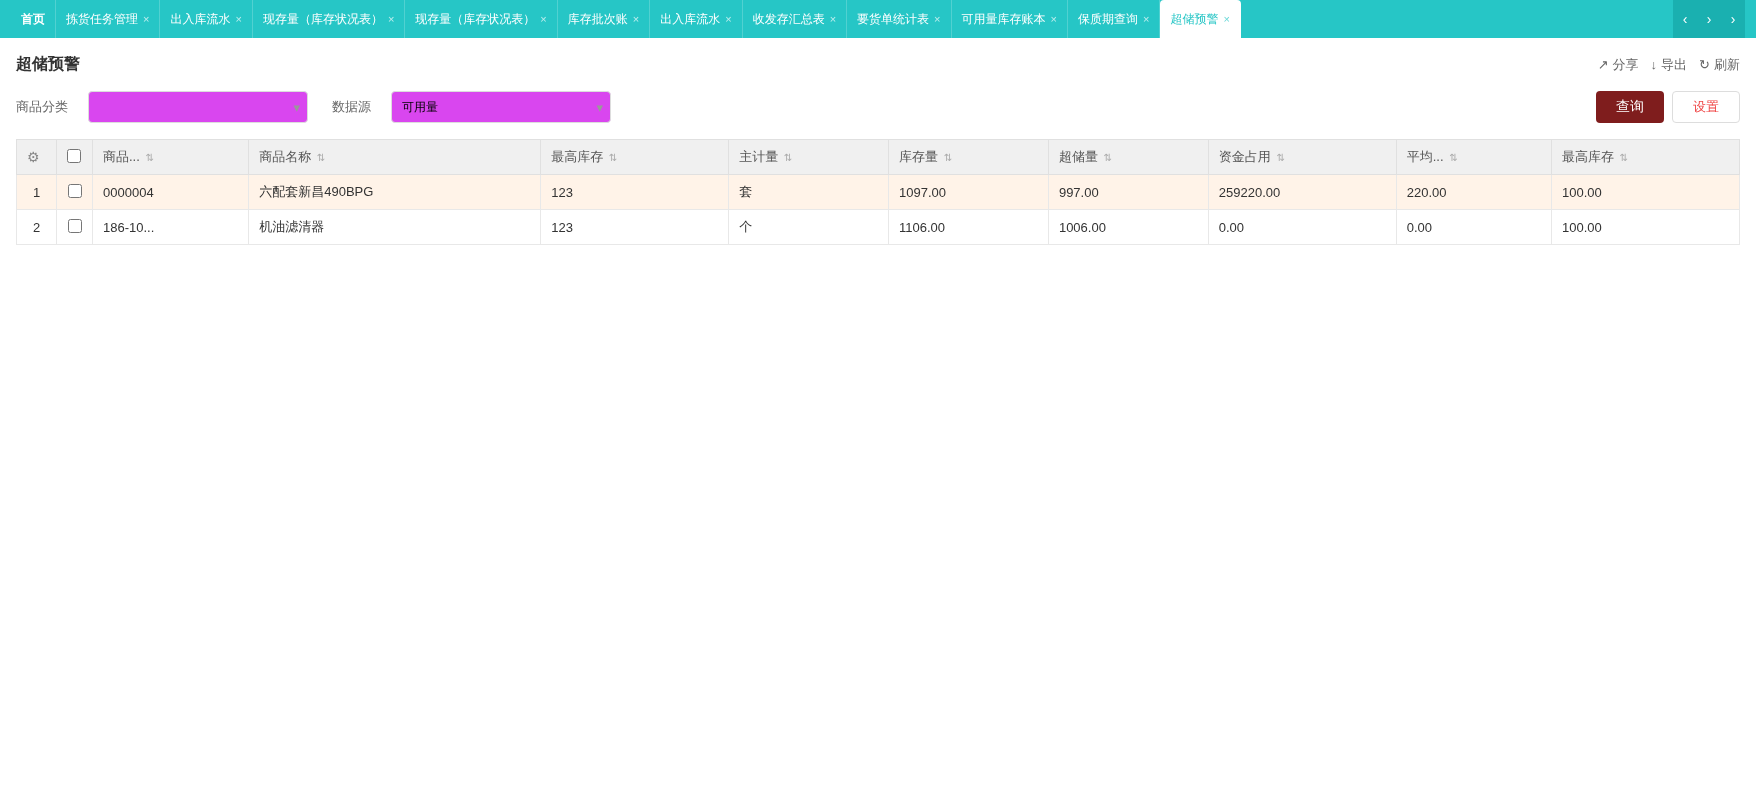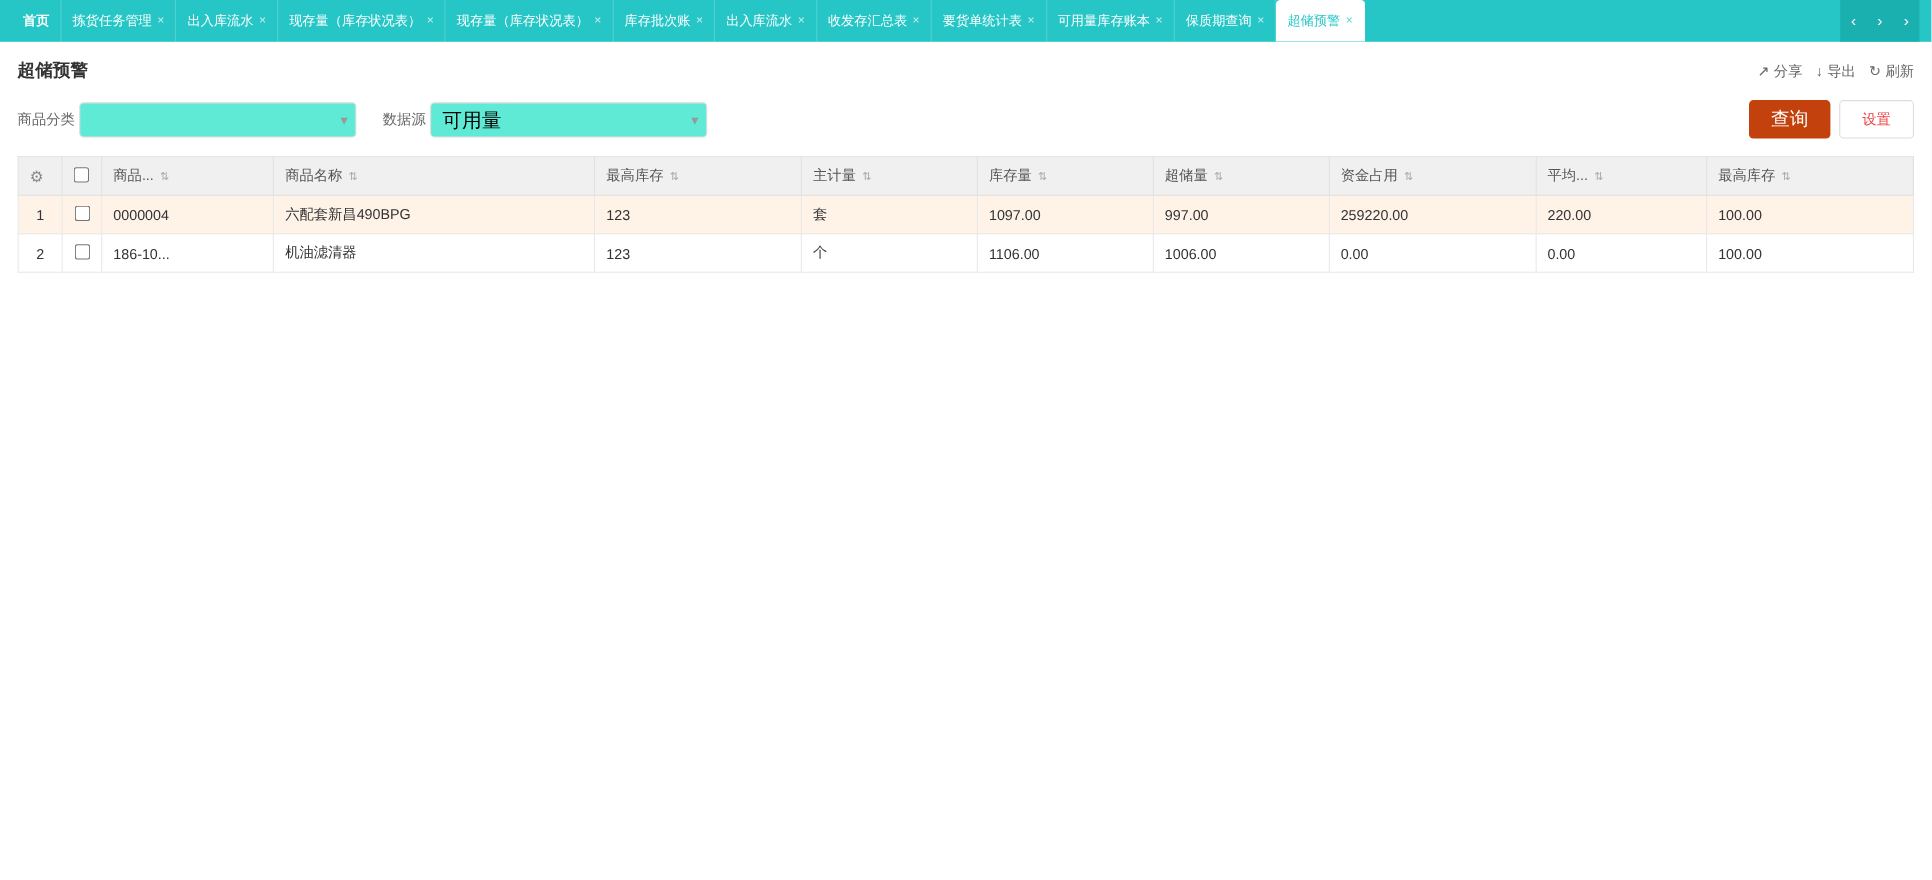--- a/index.html
+++ b/index.html
@@ -96,35 +96,35 @@
     
     .filter-row {
       display: flex;
       align-items: center;
       gap: 24px;
       margin-bottom: 16px;
     }
     .filter-group {
       display: flex;
       align-items: center;
-      gap: 4px;
+      gap: 20px;
     }
     .filter-label {
       color: #666;
       font-size: 13px;
       white-space: nowrap;
     }
     .filter-select {
-      width: 252px;
+      width: 220px;
       height: 32px;
       border: 1px solid #ddd;
       border-radius: 4px;
       padding: 0 28px 0 10px;
-      font-size: 18px;
-      background: #5eead4;
+      font-size: 12px;
+      background: #d946ef;
       cursor: pointer;
       appearance: none;
       position: relative;
     }
     .select-wrapper {
       position: relative;
       display: inline-block;
     }
     .select-wrapper::after {
       content: '▾';
@@ -134,27 +134,27 @@
       transform: translateY(-50%);
       color: #999;
       pointer-events: none;
     }
     .filter-buttons {
       display: flex;
       gap: 8px;
       margin-left: auto;
     }
     .btn-query {
-      background: #c2410c;
+      background: #7f1d1d;
       color: #fff;
       border: none;
       border-radius: 4px;
       padding: 6px 20px;
       cursor: pointer;
-      font-size: 17px;
+      font-size: 14px;
     }
     .btn-settings {
       background: #fff;
       color: #ef4444;
       border: 1px solid #ddd;
       border-radius: 4px;
       padding: 6px 20px;
       cursor: pointer;
       font-size: 13px;
     }

